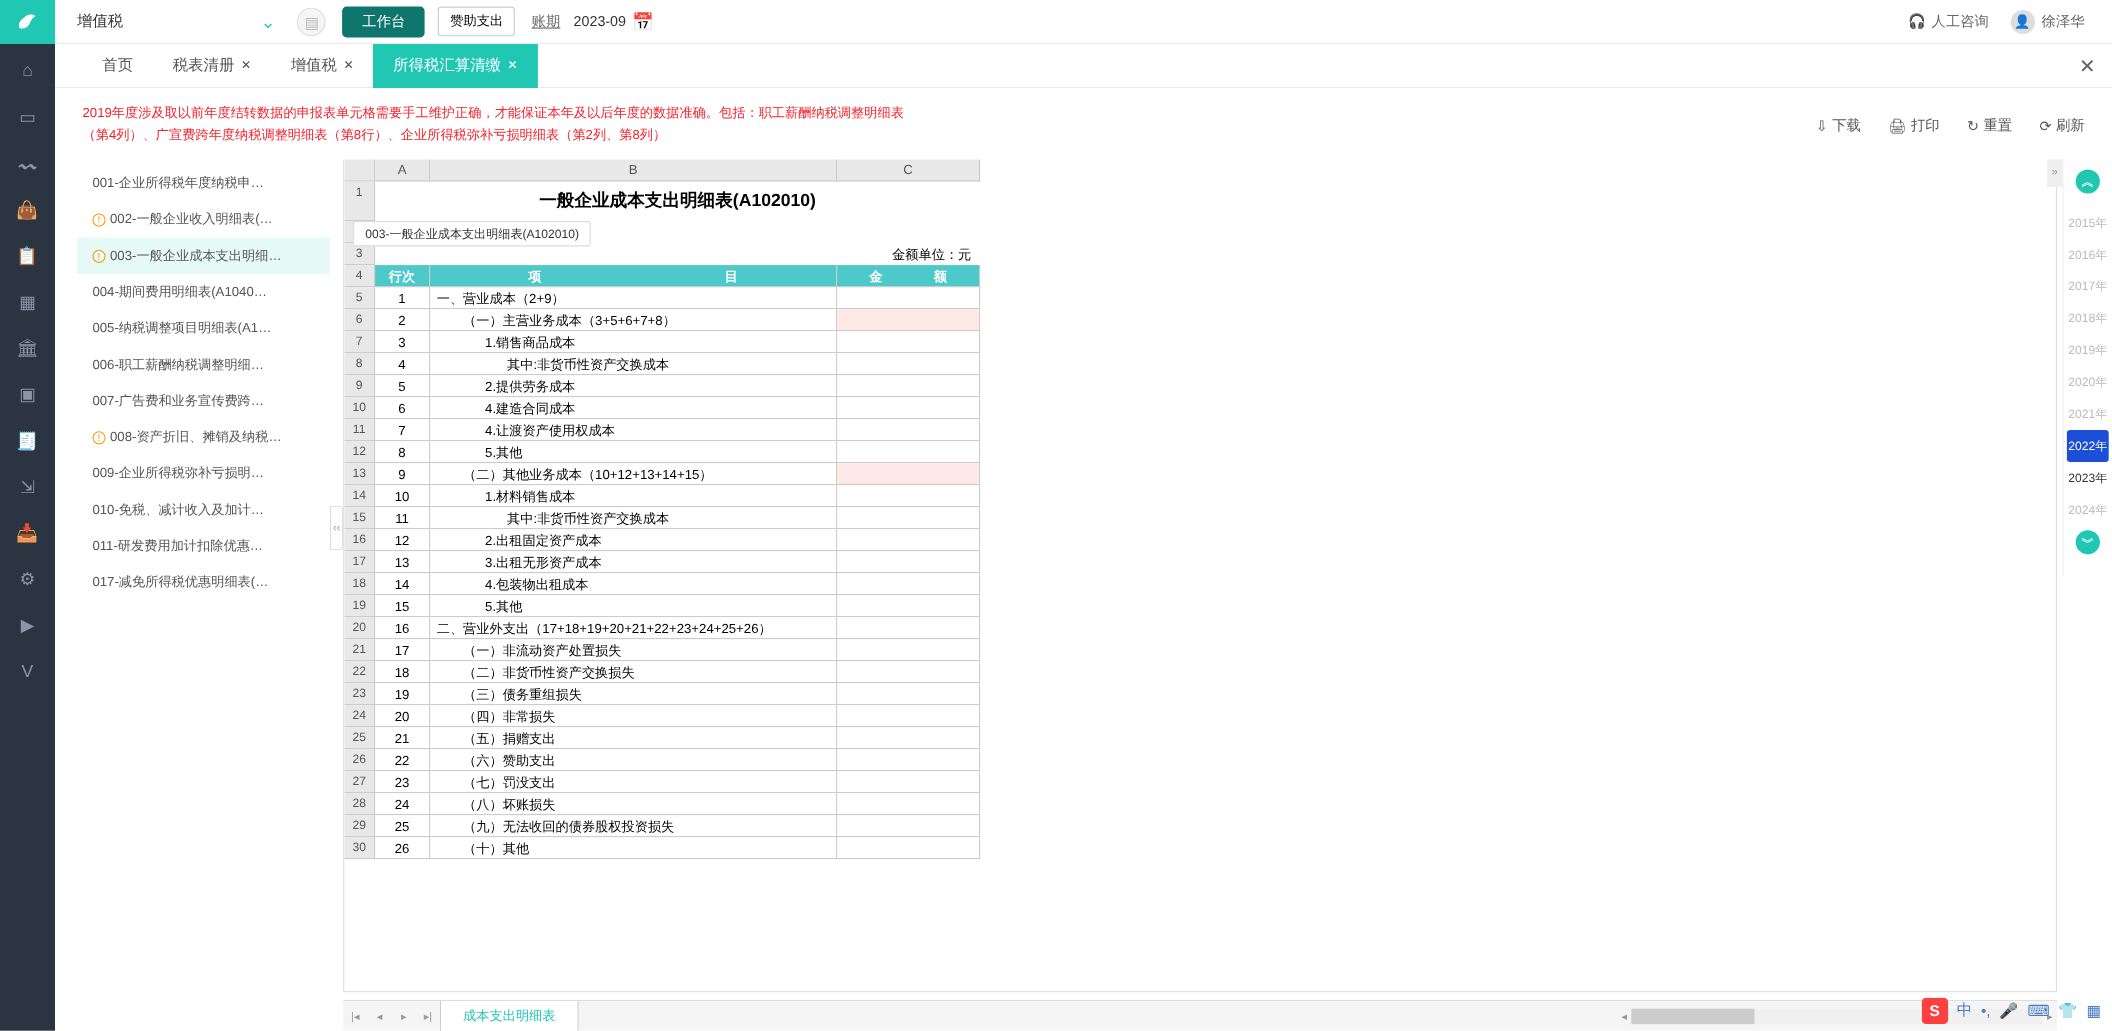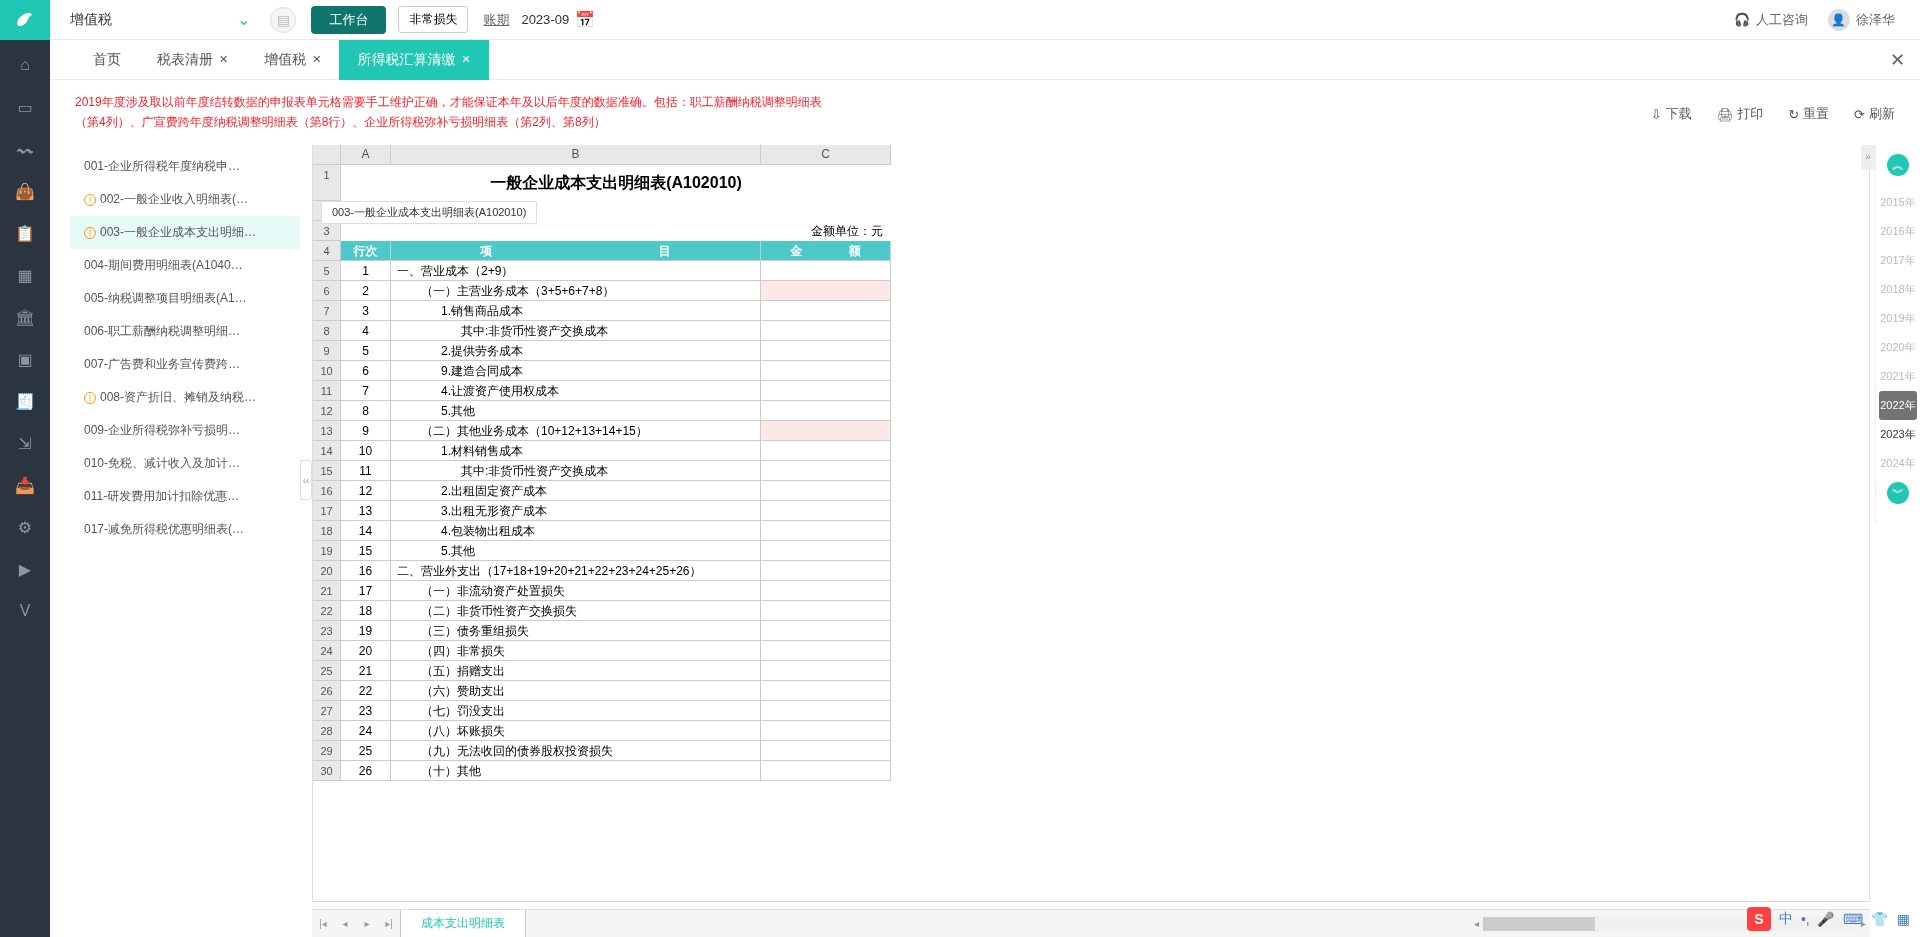--- a/index.html
+++ b/index.html
@@ -78,21 +78,21 @@
 .nav-arrow { width: 22px; display: flex; align-items: center; justify-content: center; font-size: 10px; color: #999; cursor: pointer; }
 .btab { padding: 0 20px; background: #fff; border-right: 1px solid #ccc; height: 100%; display: flex; align-items: center; font-size: 12px; color: #20c7b2; cursor: pointer; }
 .hscroll { margin-left: auto; width: 400px; height: 14px; display:flex; align-items:center; padding: 0 4px;}
 .hscroll-track { flex:1; height:14px; background:#f0f0f0; position:relative;}
 .hscroll-thumb { position:absolute; left:0; width:30%; height:100%; background:#ccc;}
 
 
 .year-rail { position: absolute; right: 0; top: 62px; width: 45px; background:#fff; border-left:1px solid #eee; padding:8px 0;}
 .rail-btn { width: 22px; height: 22px; border-radius: 50%; background: #20c7b2; color: #fff; margin: 4px auto 12px; display: flex; align-items: center; justify-content: center; font-size: 12px; cursor: pointer; }
 .year { font-size: 11px; color: #bbb; text-align: center; padding: 7px 0; cursor: pointer; }
-.year.sel { background: #737373; color: #fff; border-radius: 3px; margin: 0 3px;}
+.year.sel { background: #1d4ed8; color: #fff; border-radius: 3px; margin: 0 3px;}
 .year.cur { color: #333; }
 .expand-chip { position:absolute; right:45px; top:62px; width:14px; height:28px; background:#eee; display:flex; align-items:center; justify-content:center; font-size:10px; color:#999; cursor:pointer;}
 
 
 .ime-bar { position: fixed; right: 10px; bottom: 6px; display: flex; align-items: center; gap: 8px; }
 .ime-logo { width: 24px; height: 24px; background: #ff4040; border-radius: 4px; color: #fff; display: flex; align-items: center; justify-content: center; font-weight: bold; font-size: 14px;}
 .ime-icon { font-size: 14px; color: #4a7cc4; cursor: pointer; }
 </style>
 </head>
 <body>
@@ -102,21 +102,21 @@
     <svg viewBox="0 0 24 24">
         <path d="M4 18 Q2 12 8 8 Q14 2 20 6 Q16 8 14 14 Q10 20 4 18" fill="#fff"></path>
       </svg>
   </div>
   <div class="tax-select">
     <span>增值税</span>
     <span class="chevron-down">⌄</span>
   </div>
   <div class="circle-btn">▤</div>
   <button class="work-btn">工作台</button>
-  <button class="oldver-btn">非常损失</button>
+  <button class="oldver-btn">赞助支出</button>
   <span class="period-label">账期</span>
   <span class="period-val">2023-09</span>
   <span class="cal-icon">📅</span>
   <div class="header-right">
     <div class="consult">
       <span>🎧</span>
       <span>人工咨询</span>
     </div>
     <div class="user">
       <span class="avatar">👤</span>
@@ -287,21 +287,21 @@
           </div>
           <div class="row">
             <div class="rowh">9</div>
             <div class="cell cellA">5</div>
             <div class="cell cellB indent2">2.提供劳务成本</div>
             <div class="cell cellC "></div>
           </div>
           <div class="row">
             <div class="rowh">10</div>
             <div class="cell cellA">6</div>
-            <div class="cell cellB indent2">9.建造合同成本</div>
+            <div class="cell cellB indent2">4.建造合同成本</div>
             <div class="cell cellC "></div>
           </div>
           <div class="row">
             <div class="rowh">11</div>
             <div class="cell cellA">7</div>
             <div class="cell cellB indent2">4.让渡资产使用权成本</div>
             <div class="cell cellC "></div>
           </div>
           <div class="row">
             <div class="rowh">12</div>

